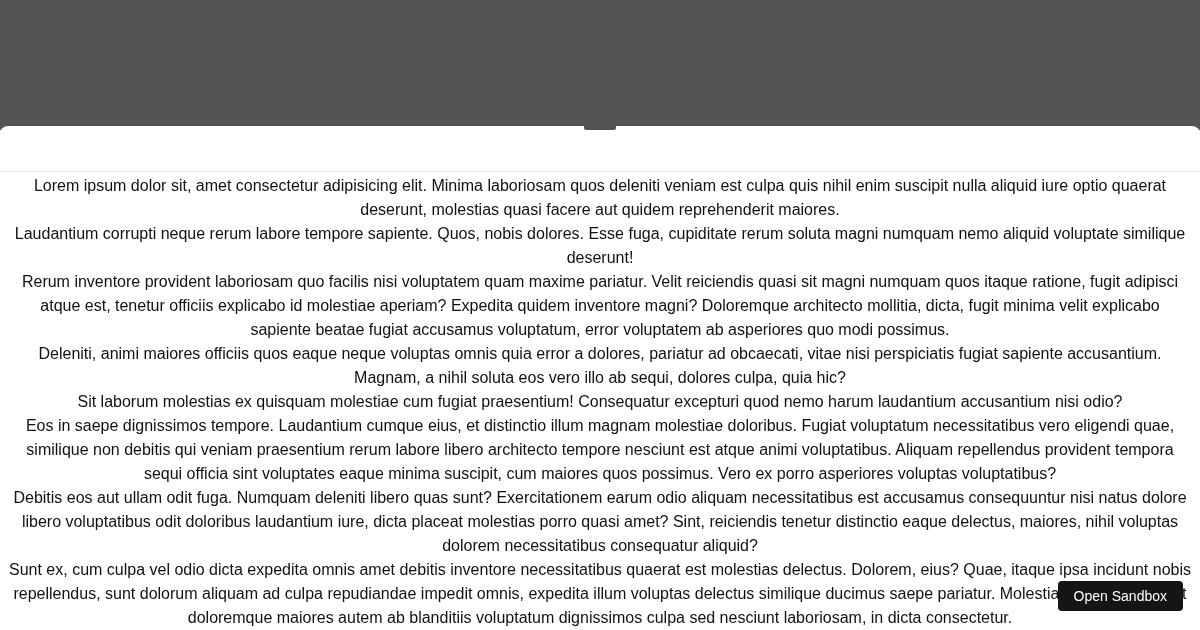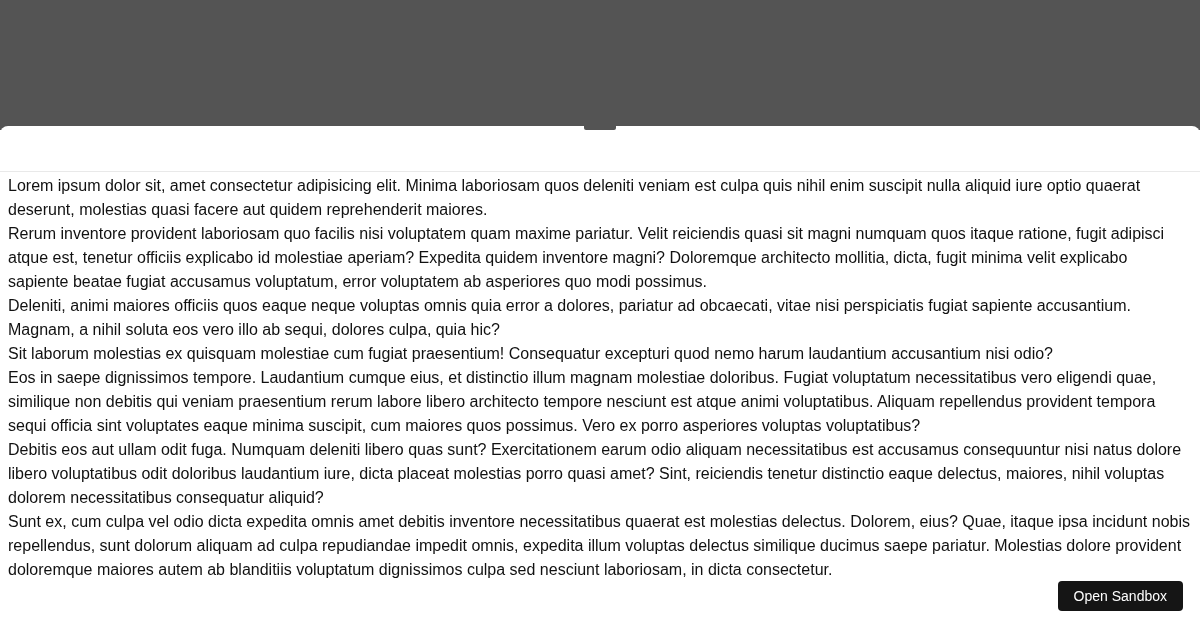--- a/index.html
+++ b/index.html
@@ -40,20 +40,21 @@
     background: #545454;
     border-radius: 0 0 2px 2px;
   }
 
   
   .content {
     padding: 2px 8px 0 8px;
     color: #111111;
     font-size: 16px;
     line-height: 24px;
+    text-align: center;
   }
   .content p {
     margin: 0;
     padding: 0;
   }
 
   
   .open-sandbox {
     position: fixed;
     right: 17px;
@@ -76,20 +77,21 @@
 <body>
 
 <div class="hero"></div>
 
 <div class="navbar">
   <div class="navbar-notch"></div>
 </div>
 
 <main class="content">
     <p>Lorem ipsum dolor sit, amet consectetur adipisicing elit. Minima laboriosam quos deleniti veniam est culpa quis nihil enim suscipit nulla aliquid iure optio quaerat deserunt, molestias quasi facere aut quidem reprehenderit maiores.</p>
+    <p>Laudantium corrupti neque rerum labore tempore sapiente. Quos, nobis dolores. Esse fuga, cupiditate rerum soluta magni numquam nemo aliquid voluptate similique deserunt!</p>
     <p>Rerum inventore provident laboriosam quo facilis nisi voluptatem quam maxime pariatur. Velit reiciendis quasi sit magni numquam quos itaque ratione, fugit adipisci atque est, tenetur officiis explicabo id molestiae aperiam? Expedita quidem inventore magni? Doloremque architecto mollitia, dicta, fugit minima velit explicabo sapiente beatae fugiat accusamus voluptatum, error voluptatem ab asperiores quo modi possimus.</p>
     <p>Deleniti, animi maiores officiis quos eaque neque voluptas omnis quia error a dolores, pariatur ad obcaecati, vitae nisi perspiciatis fugiat sapiente accusantium. Magnam, a nihil soluta eos vero illo ab sequi, dolores culpa, quia hic?</p>
     <p>Sit laborum molestias ex quisquam molestiae cum fugiat praesentium! Consequatur excepturi quod nemo harum laudantium accusantium nisi odio?</p>
     <p>Eos in saepe dignissimos tempore. Laudantium cumque eius, et distinctio illum magnam molestiae doloribus. Fugiat voluptatum necessitatibus vero eligendi quae, similique non debitis qui veniam praesentium rerum labore libero architecto tempore nesciunt est atque animi voluptatibus. Aliquam repellendus provident tempora sequi officia sint voluptates eaque minima suscipit, cum maiores quos possimus. Vero ex porro asperiores voluptas voluptatibus?</p>
     <p>Debitis eos aut ullam odit fuga. Numquam deleniti libero quas sunt? Exercitationem earum odio aliquam necessitatibus est accusamus consequuntur nisi natus dolore libero voluptatibus odit doloribus laudantium iure, dicta placeat molestias porro quasi amet? Sint, reiciendis tenetur distinctio eaque delectus, maiores, nihil voluptas dolorem necessitatibus consequatur aliquid?</p>
     <p>Sunt ex, cum culpa vel odio dicta expedita omnis amet debitis inventore necessitatibus quaerat est molestias delectus. Dolorem, eius? Quae, itaque ipsa incidunt nobis repellendus, sunt dolorum aliquam ad culpa repudiandae impedit omnis, expedita illum voluptas delectus similique ducimus saepe pariatur. Molestias dolore provident doloremque maiores autem ab blanditiis voluptatum dignissimos culpa sed nesciunt laboriosam, in dicta consectetur.</p>
   </main>
 
 <button class="open-sandbox">Open Sandbox</button>
 

